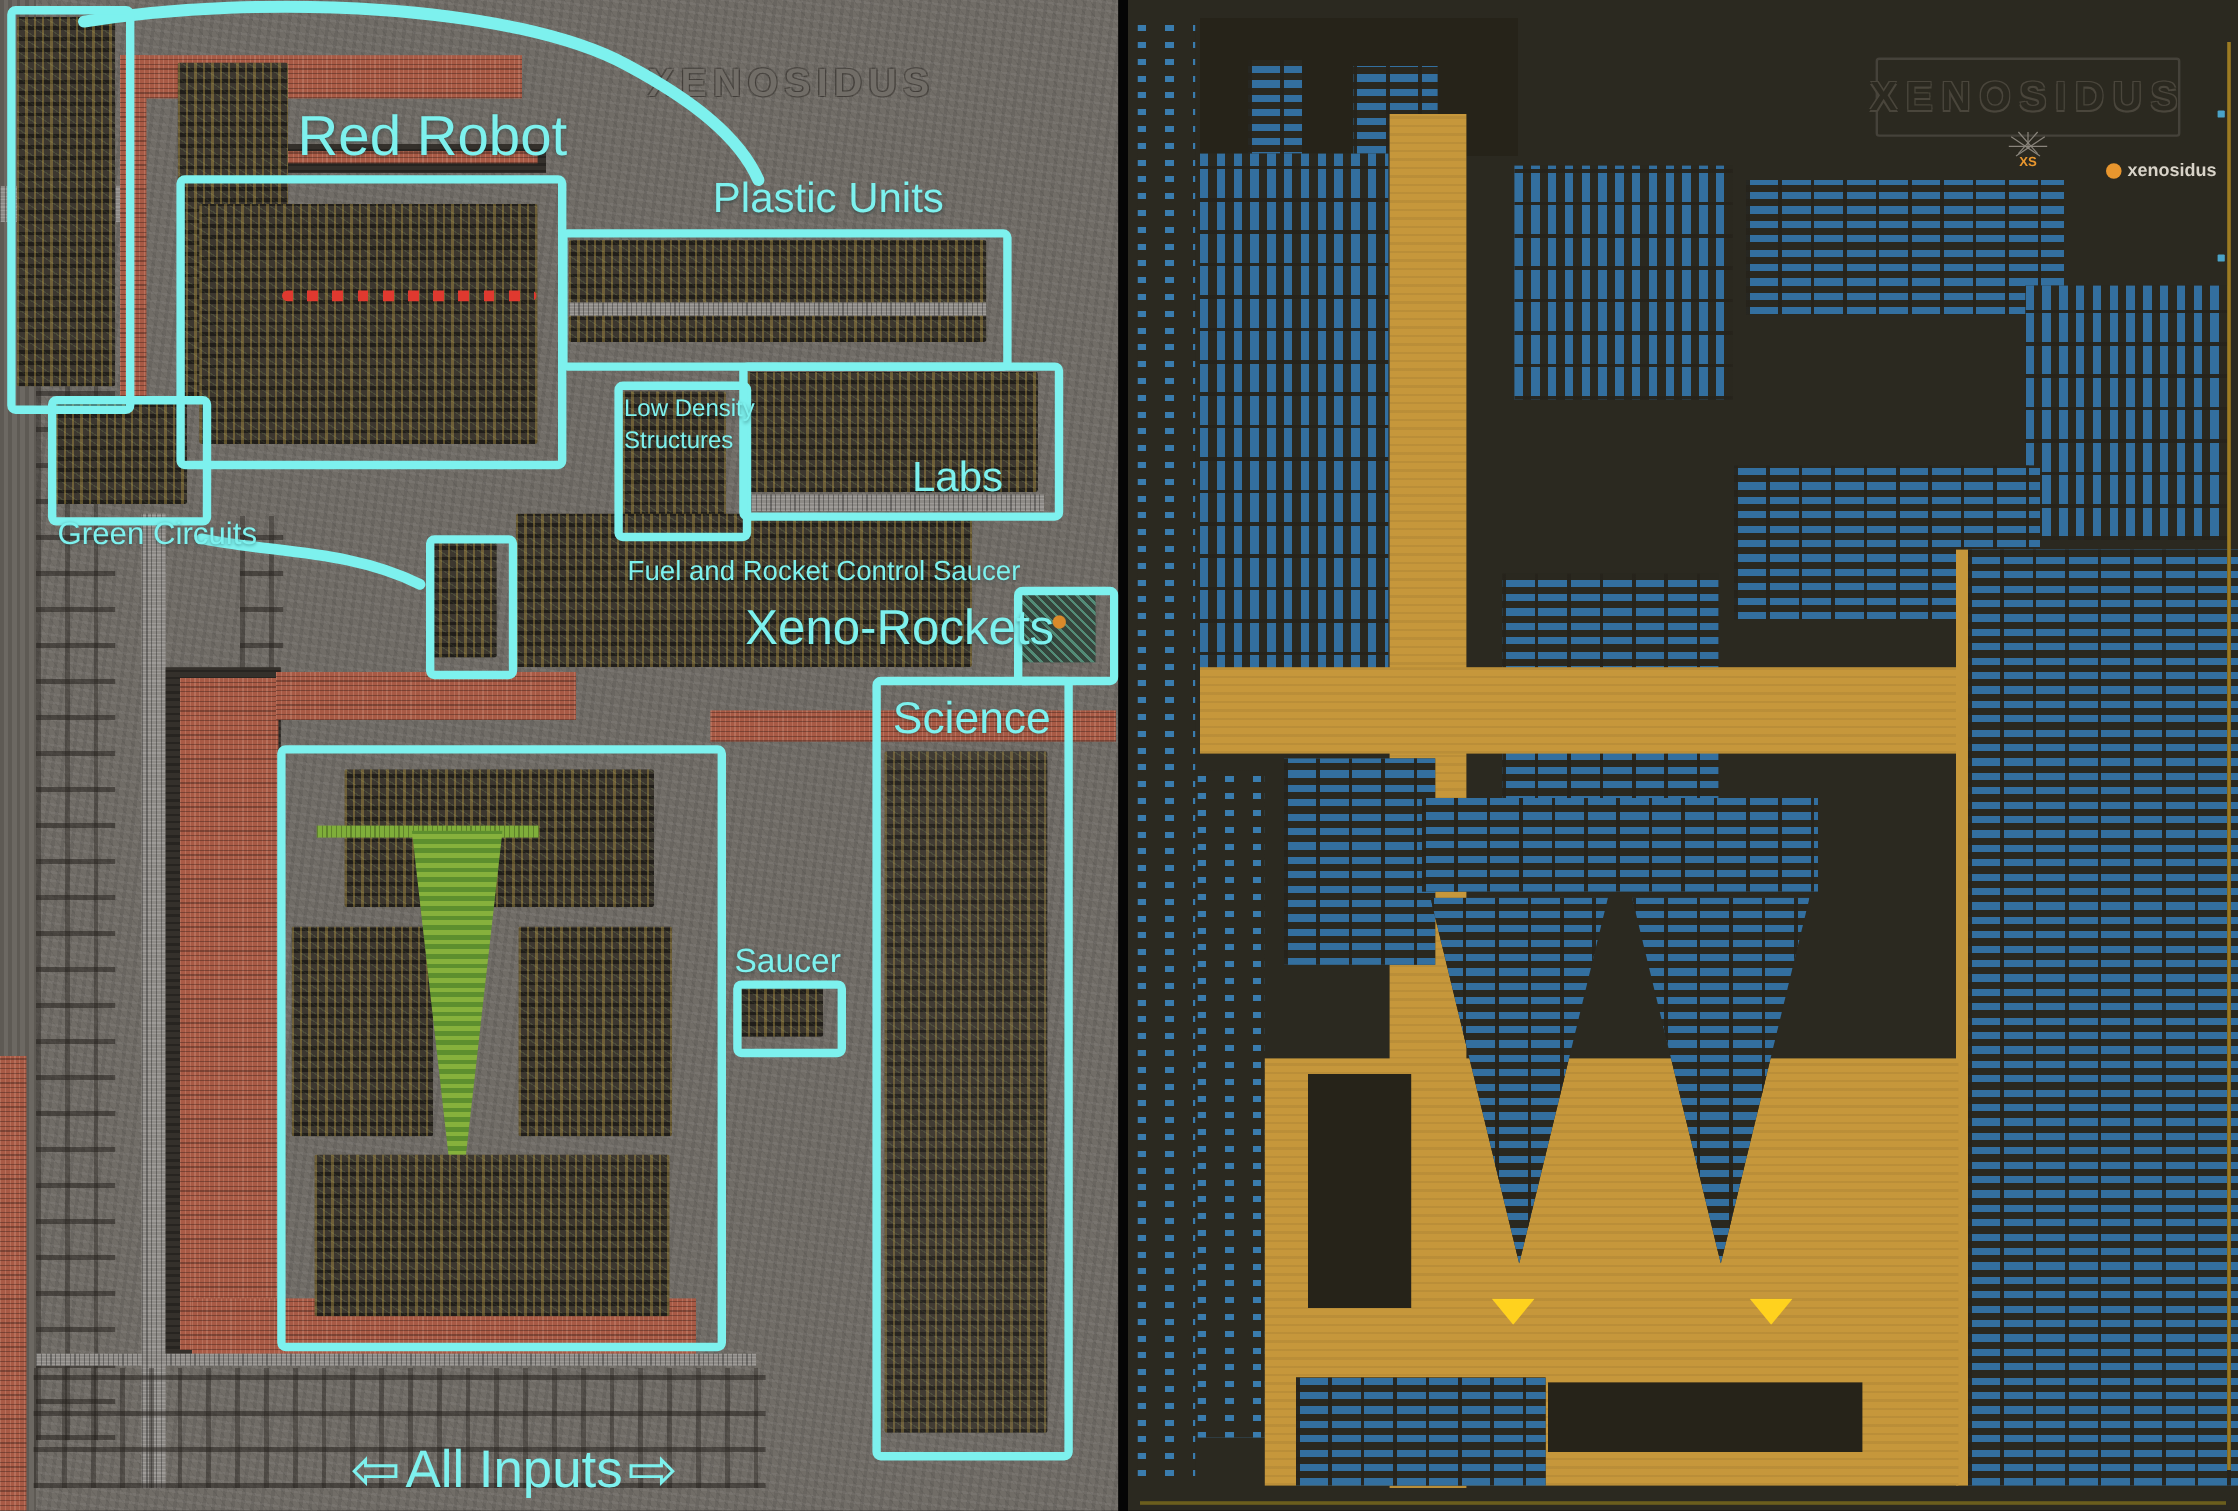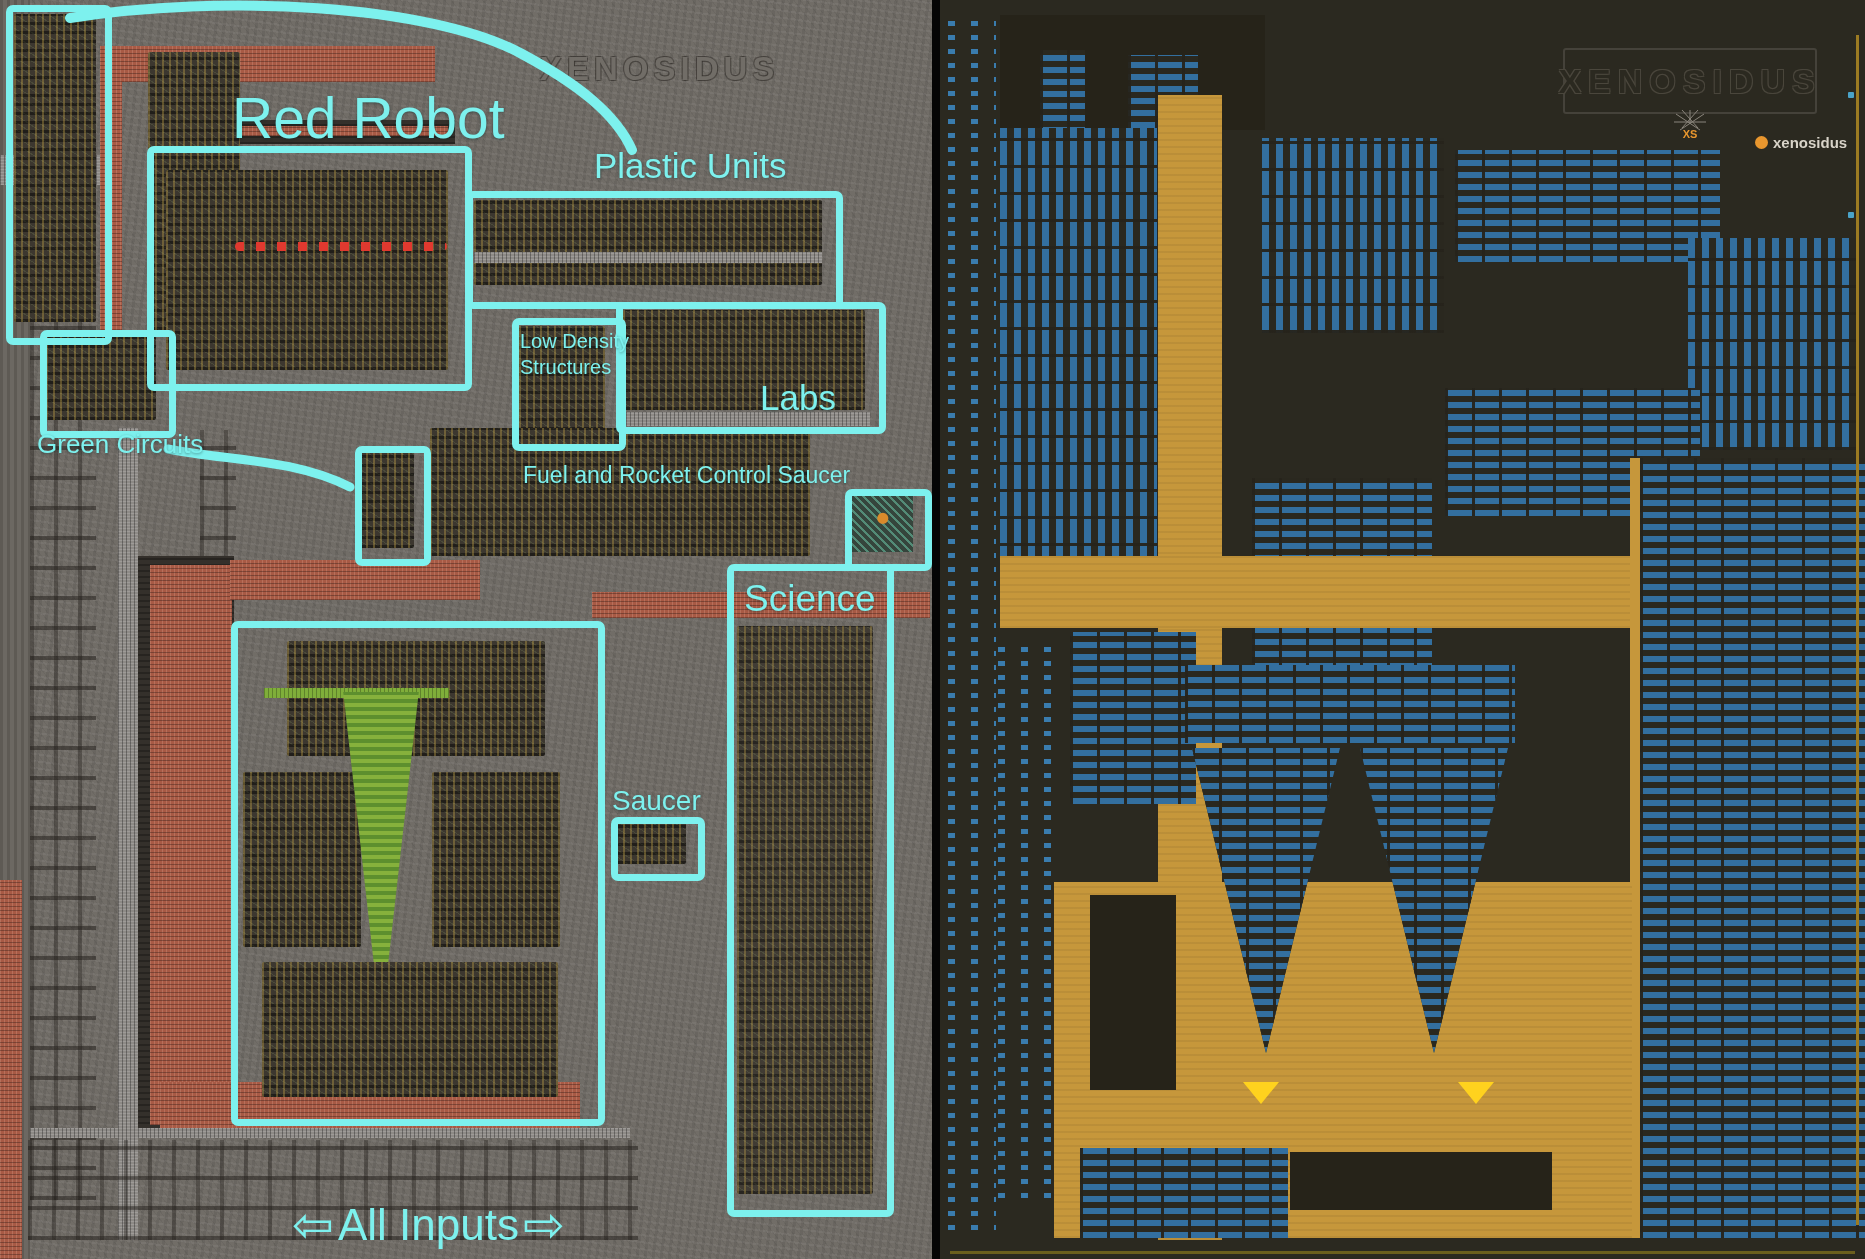--- a/index.html
+++ b/index.html
@@ -136,27 +136,28 @@
   <div class="abs cybox" style="left:40px;top:330px;width:122px;height:94px"></div>
   <div class="abs cybox" style="left:466px;top:191px;width:363px;height:104px"></div>
   <div class="abs cybox" style="left:512px;top:318px;width:100px;height:119px"></div>
   <div class="abs cybox" style="left:616px;top:302px;width:256px;height:118px"></div>
   <div class="abs cybox" style="left:845px;top:489px;width:73px;height:68px"></div>
   <div class="abs cybox" style="left:727px;top:564px;width:153px;height:639px"></div>
   <div class="abs cybox" style="left:231px;top:621px;width:360px;height:491px"></div>
   <div class="abs cybox" style="left:611px;top:817px;width:80px;height:50px"></div>
   <div class="abs cybox" style="left:355px;top:446px;width:62px;height:106px"></div>
 
-  <div class="abs cylabel" style="left:232px;top:85px;font-size:57px">Red Robot</div>
+  <div class="abs cylabel" style="left:248px;top:85px;font-size:47px">Red Robot</div>
   <div class="abs cylabel" style="left:594px;top:146px;font-size:35px">Plastic Units</div>
-  <div class="abs cylabel" style="left:37px;top:429px;font-size:26px">Green Circuits</div>
+  <div class="abs cylabel" style="left:48px;top:429px;font-size:26px">Green Circuits</div>
   <div class="abs cylabel" style="left:520px;top:330px;font-size:20px">Low Density</div>
   <div class="abs cylabel" style="left:520px;top:356px;font-size:20px">Structures</div>
   <div class="abs cylabel" style="left:760px;top:378px;font-size:35px">Labs</div>
   <div class="abs cylabel" style="left:523px;top:462px;font-size:23px">Fuel and Rocket Control Saucer</div>
+  <div class="abs cylabel" style="left:621px;top:500px;font-size:41px">Xeno-Rockets</div>
   <div class="abs cylabel" style="left:744px;top:578px;font-size:37px">Science</div>
   <div class="abs cylabel" style="left:612px;top:785px;font-size:28px">Saucer</div>
 
   <div class="abs allinputs" style="left:292px;top:1200px">
     <span class="arr">⇦</span>
     <span class="txt">All Inputs</span>
     <span class="arr">⇨</span>
   </div>
 </div>
 

